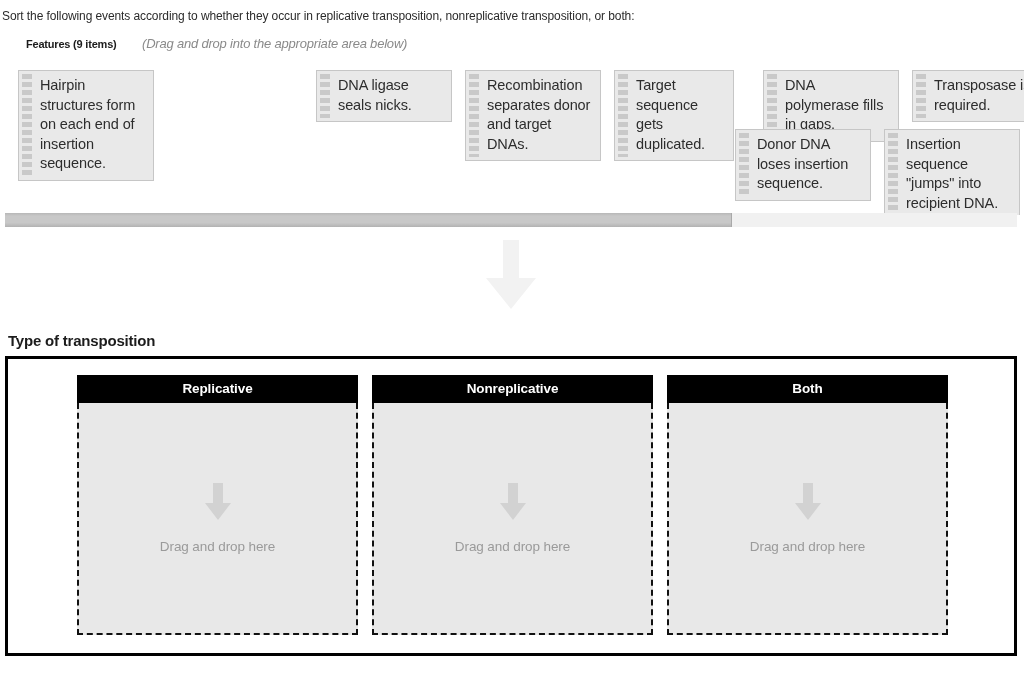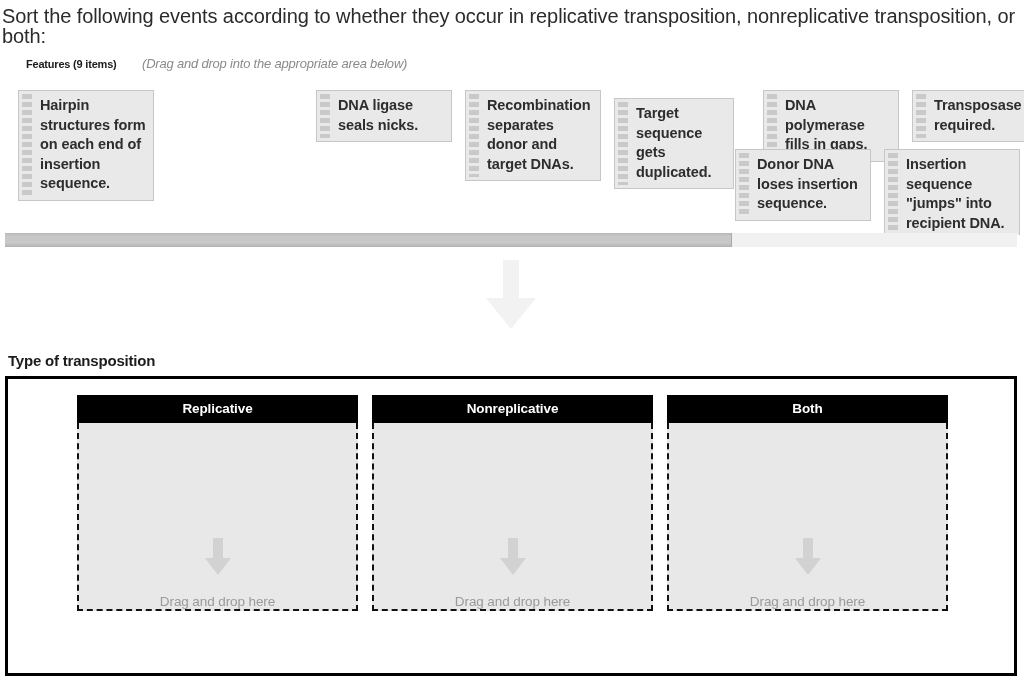--- a/index.html
+++ b/index.html
@@ -12,21 +12,21 @@
     width: 1024px;
     height: 691px;
     overflow: hidden;
     font-family: "Liberation Sans", sans-serif;
     color: #262626;
     -webkit-font-smoothing: antialiased;
   }
 
   
   .prompt {
-    font-size: 20px;
+    font-size: 12px;
     line-height: 20px;
     color: #2b2b2b;
     padding: 6px 0 0 2px;
     letter-spacing: -0.1px;
   }
 
   .features-line {
     padding: 8px 0 0 26px;
     white-space: nowrap;
   }
@@ -76,21 +76,20 @@
         to bottom,
         #c9c9c9 0px, #c9c9c9 5px,
         #e9e9e9 5px, #e9e9e9 8px
       );
     cursor: move;
   }
   .card-text {
     flex: 1 1 auto;
     padding: 5px 7px 6px 8px;
     letter-spacing: -0.1px;
-    font-weight: bold;
   }
 
   
   .scrollbar {
     position: absolute;
     left: 5px;
     top: 143px;
     width: 1012px;
     height: 14px;
     background: #f1f1f1;
@@ -151,28 +150,28 @@
     background: #000000;
     color: #ffffff;
     font-size: 13.5px;
     font-weight: bold;
     text-align: center;
     padding: 6px 0 7px 0;
     letter-spacing: -0.1px;
   }
   .dropzone {
     box-sizing: border-box;
-    height: 188px;
+    height: 232px;
     border: 2px dashed #111111;
     border-top: none;
     background: #e8e8e8;
     display: flex;
     flex-direction: column;
     align-items: center;
-    justify-content: flex-end;
+    justify-content: center;
   }
   .drop-arrow {
     width: 28px;
     height: 38px;
     margin-bottom: 18px;
   }
   .drop-label {
     font-size: 13.5px;
     color: #9a9a9a;
     letter-spacing: -0.1px;
@@ -200,21 +199,21 @@
     <div class="card" style="left:316px; top:0px; width:136px;justify-content:center;">
       <div class="grip"></div>
       <div class="card-text">DNA ligase seals nicks.</div>
     </div>
 
     <div class="card" style="left:465px; top:0px; width:136px;">
       <div class="grip"></div>
       <div class="card-text">Recombination separates donor and target DNAs.</div>
     </div>
 
-    <div class="card" style="left:614px; top:0px; width:120px;margin-top:8px;">
+    <div class="card" style="left:614px; top:0px; width:120px;">
       <div class="grip"></div>
       <div class="card-text">Target sequence gets duplicated.</div>
     </div>
 
     <div class="card" style="left:763px; top:0px; width:136px;">
       <div class="grip"></div>
       <div class="card-text">DNA polymerase fills in gaps.</div>
     </div>
 
     <div class="card" style="left:912px; top:0px; width:136px;">

